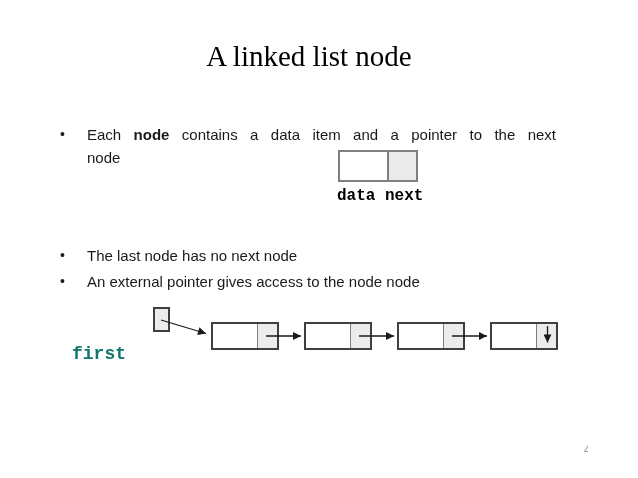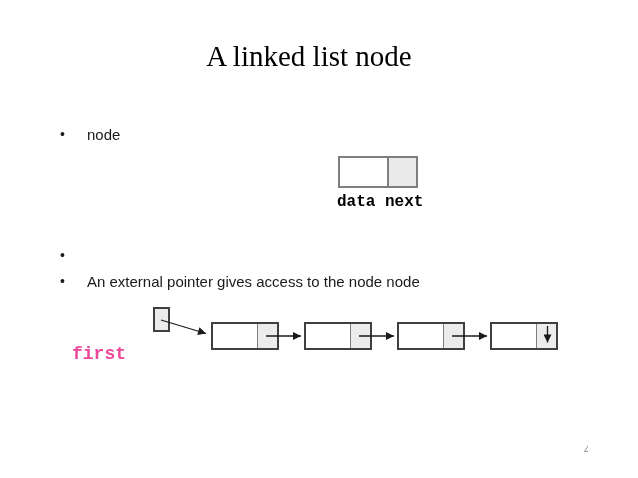--- a/index.html
+++ b/index.html
@@ -28,40 +28,40 @@
     color:#1a1a1a;
   }
   .bullet .marker{flex:none;width:27px;font-size:14px;}
   #bullet1{top:123px;width:496px;}
   #bullet1 .content{flex:1;}
   .justify-line{text-align:justify;text-align-last:justify;}
   .b-bold{font-weight:bold;}
   #bullet2{top:244px;}
   #bullet3{top:270px;}
   
-  .node-figure{position:absolute;left:338px;top:156px;}
+  .node-figure{position:absolute;left:338px;top:150px;}
   .node-box{
     box-sizing:border-box;
     width:80px;height:32px;
     border:2px solid #7f7f7f;
     display:flex;background:#fff;
   }
   .node-box .cell-data{flex:1;background:#fff;}
   .node-box .cell-next{width:27px;background:#eaeaea;border-left:2px solid #7f7f7f;}
   .node-figure .fig-label{
     position:absolute;left:-1px;top:37px;
     font-family:"Liberation Mono","DejaVu Sans Mono",monospace;
     font-weight:bold;font-size:16px;white-space:nowrap;color:#000;
   }
   
   .list-diagram{position:absolute;left:0;top:0;width:638px;height:478px;pointer-events:none;}
   .first-label{
     position:absolute;left:72px;top:344px;
     font-family:"Liberation Mono","DejaVu Sans Mono",monospace;
-    font-weight:bold;font-size:18px;color:#ec4899;
+    font-weight:bold;font-size:18px;color:#0f766e;
   }
   .first-ptr{
     position:absolute;left:153px;top:307px;
     box-sizing:border-box;width:17px;height:25px;
     background:#ececec;border:2px solid #3f3f3f;
   }
   .lnode{
     position:absolute;top:322px;
     box-sizing:border-box;width:68px;height:28px;
     border:2px solid #3f3f3f;background:#fff;
@@ -80,34 +80,36 @@
 </head>
 <body>
 
 <div class="slide">
 
   <div class="title">A linked list node</div>
 
   <div class="bullet" id="bullet1">
     <span class="marker">•</span>
     <span class="content">
+      <span class="justify-line" style="display:block"><span>Each </span><span class="b-bold">node</span><span> contains a data item and a pointer to the next</span></span>
       <span style="display:block">node</span>
     </span>
   </div>
 
   <div class="node-figure">
     <div class="node-box">
       <div class="cell-data"></div>
       <div class="cell-next"></div>
     </div>
     <div class="fig-label">data next</div>
   </div>
 
   <div class="bullet" id="bullet2">
     <span class="marker">•</span>
+    <span>The last node has no next node</span>
   </div>
   <div class="bullet" id="bullet3">
     <span class="marker">•</span>
     <span>An external pointer gives access to the node node</span>
   </div>
 
   <div class="list-diagram">
     <div class="first-label">first</div>
     <div class="first-ptr"></div>
 

